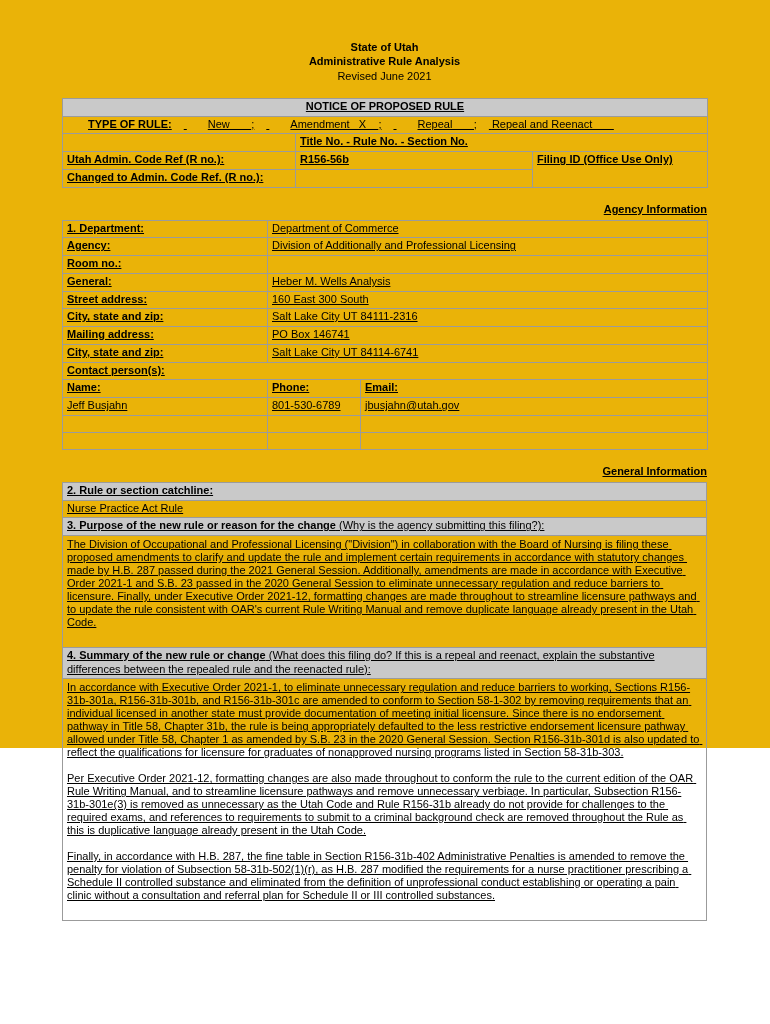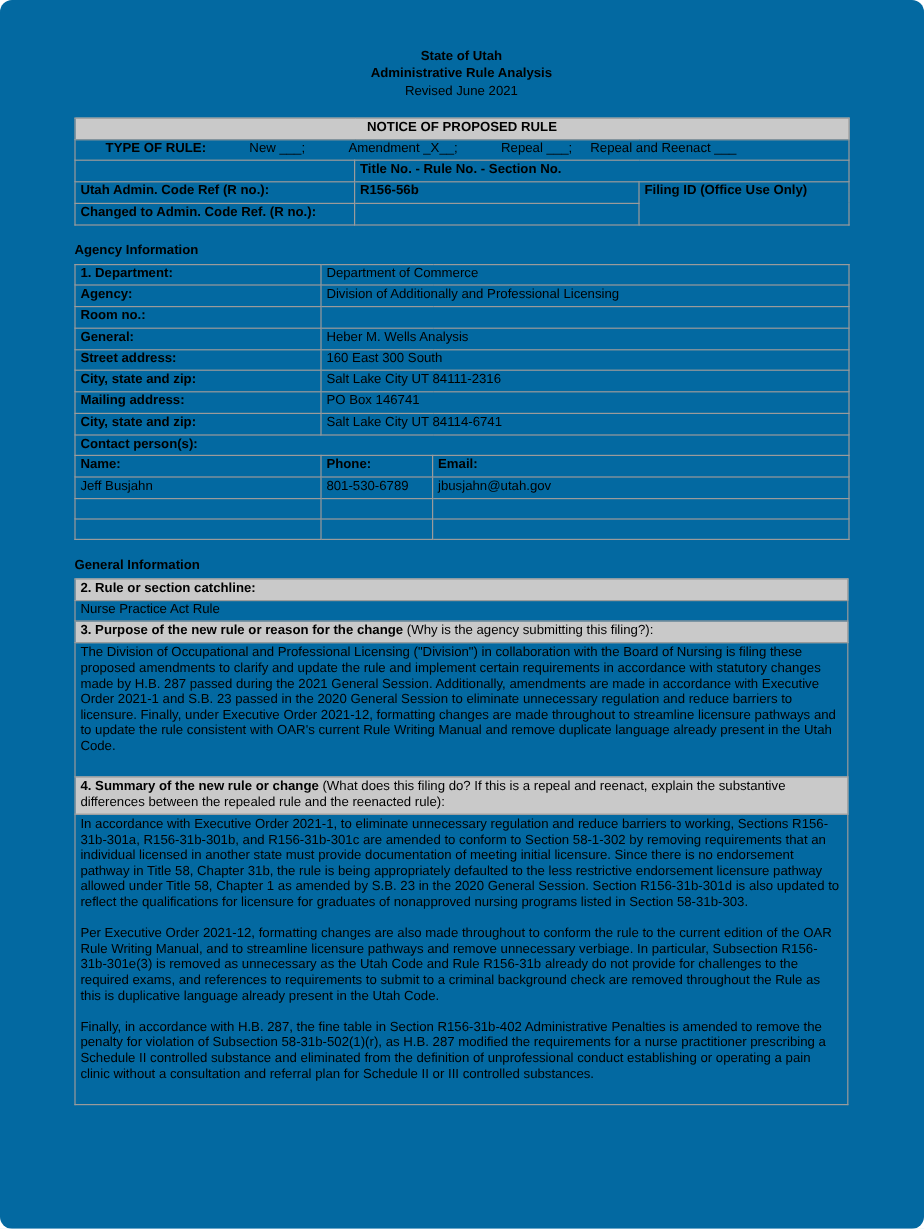--- a/index.html
+++ b/index.html
@@ -2,34 +2,35 @@
 <html><head>
 <meta charset="utf-8">
 <style>
   * { margin:0; padding:0; box-sizing:border-box; }
   html,body { background:#ffffff; }
   body {
     width:770px; height:1024px; overflow:hidden;
     font-family:"Liberation Sans","DejaVu Sans",sans-serif;
     font-size:11px; color:#000;
   }
-  .page { width:770px; height:1024px; padding:40px 63px 10px 62px; background:#0369a1;border-radius:10px; }
+  .page { width:770px; height:748px; padding:40px 63px 10px 62px; background:#eab308; }
   .bold { font-weight:bold; }
   .center { text-align:center; }
   .doc-header { text-align:center; line-height:1.3; margin-bottom:15px; }
-  .section-title { text-align:left; font-weight:bold; margin:15px 0 5px 0; }
+  .section-title { text-align:right; font-weight:bold; margin:15px 0 5px 0;text-decoration:underline; }
   table { width:645px; border-collapse:collapse; table-layout:fixed; }
   td {
     border:1px solid #9b9b9b;
     padding:1px 4px 2px 4px;
     vertical-align:top;
     height:17px;
     font-size:11px;
     line-height:1.25;
     word-wrap:break-word;
+    text-decoration:underline;
   }
   .shaded { background:#c9c9c9; }
   .para { white-space:pre-wrap; line-height:1.18; padding-top:2px; padding-bottom:18px; }
   .opt { margin-right:12px;margin-left:21px; }
   .note-cell { text-align:center; }
 </style>
 </head>
 <body>
 
 <div class="page">

